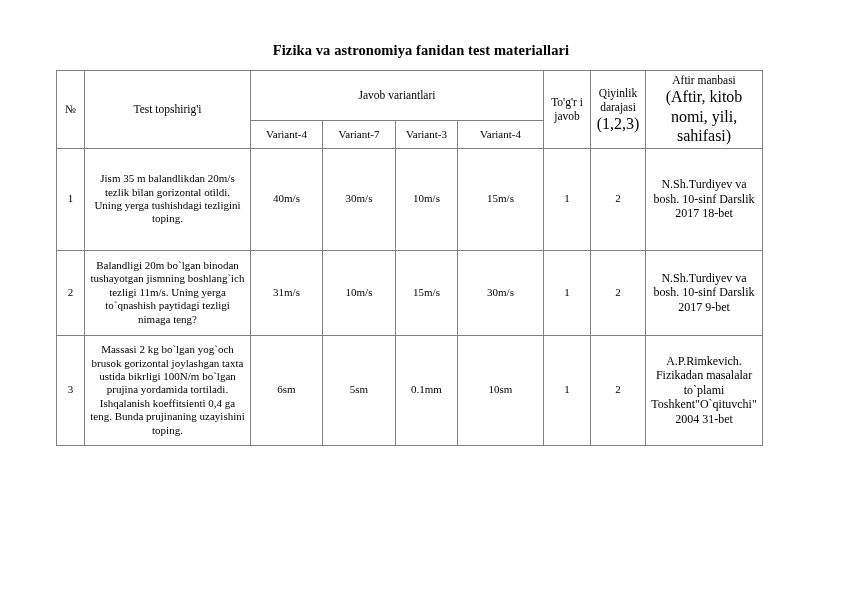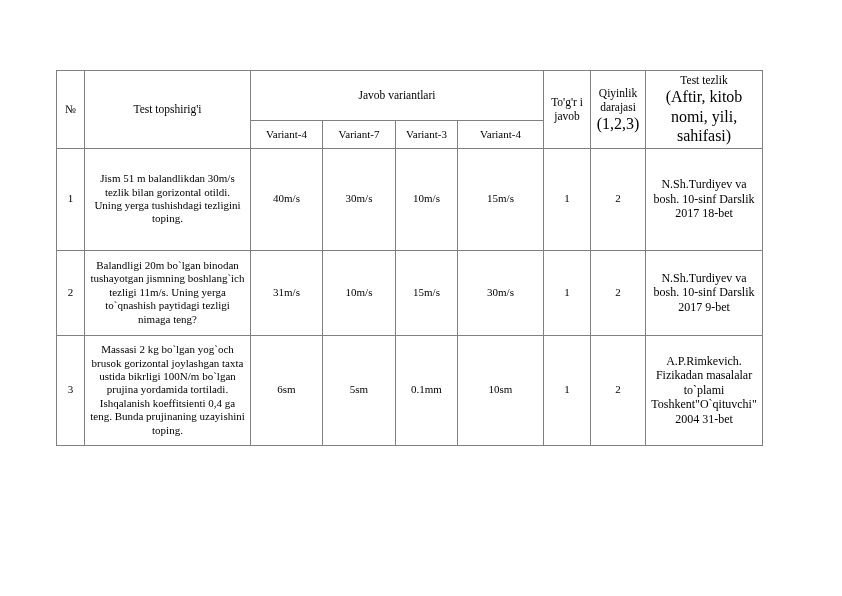--- a/index.html
+++ b/index.html
@@ -98,20 +98,21 @@
   .col-v4      { width: 86px; }
   .col-correct { width: 47px; }
   .col-diff    { width: 55px; }
   .col-source  { width: 117px; }
 </style>
 </head>
 <body>
 
 <div class="page">
 
+  <div class="doc-title">Fizika va astronomiya fanidan test materiallari</div>
 
   <table class="test-table">
     <colgroup>
       <col class="col-num">
       <col class="col-task">
       <col class="col-v1">
       <col class="col-v2">
       <col class="col-v3">
       <col class="col-v4">
       <col class="col-correct">
@@ -122,35 +123,35 @@
       <tr class="hdr-row-1">
         <th class="hdr" rowspan="2">№</th>
         <th class="hdr" rowspan="2">Test topshirig'i</th>
         <th class="javob-hdr" colspan="4">Javob variantlari</th>
         <th class="hdr" rowspan="2">To'g'r i javob</th>
         <th class="hdr" rowspan="2">
           <span>Qiyinlik darajasi</span>
           <span class="sub">(1,2,3)</span>
         </th>
         <th class="hdr" rowspan="2">
-          <span>Test tezlik</span>
+          <span>Aftir manbasi</span>
           <span class="sub">(Aftir, kitob nomi, yili, sahifasi)</span>
         </th>
       </tr>
       <tr class="hdr-row-2">
         <th class="variant-hdr">Variant-4</th>
         <th class="variant-hdr">Variant-7</th>
         <th class="variant-hdr">Variant-3</th>
         <th class="variant-hdr">Variant-4</th>
       </tr>
     </thead>
     <tbody>
       <tr class="data-row-1">
         <td class="num-cell">1</td>
-        <td class="question-cell">Jism 51 m balandlikdan 30m/s tezlik bilan gorizontal otildi. Uning yerga tushishdagi tezligini toping.</td>
+        <td class="question-cell">Jism 35 m balandlikdan 20m/s tezlik bilan gorizontal otildi. Uning yerga tushishdagi tezligini toping.</td>
         <td class="answer-cell">40m/s</td>
         <td class="answer-cell">30m/s</td>
         <td class="answer-cell">10m/s</td>
         <td class="answer-cell">15m/s</td>
         <td class="answer-cell">1</td>
         <td class="answer-cell">2</td>
         <td class="source-cell">N.Sh.Turdiyev va bosh. 10-sinf Darslik 2017 18-bet</td>
       </tr>
       <tr class="data-row-2">
         <td class="num-cell">2</td>

